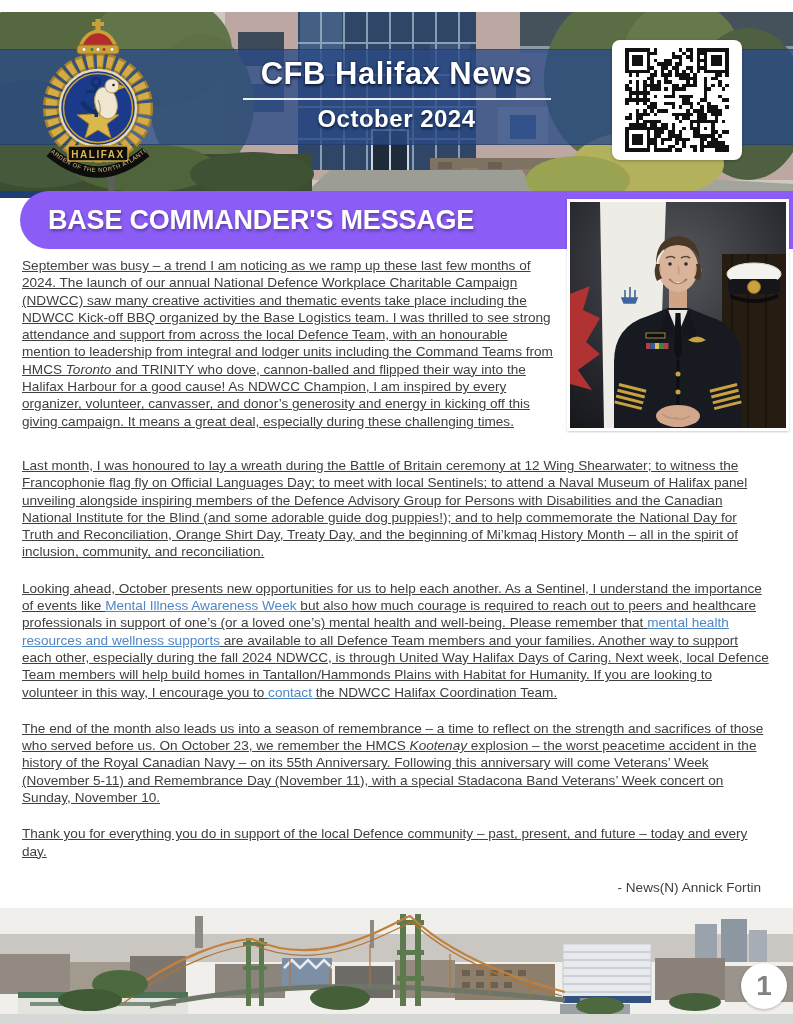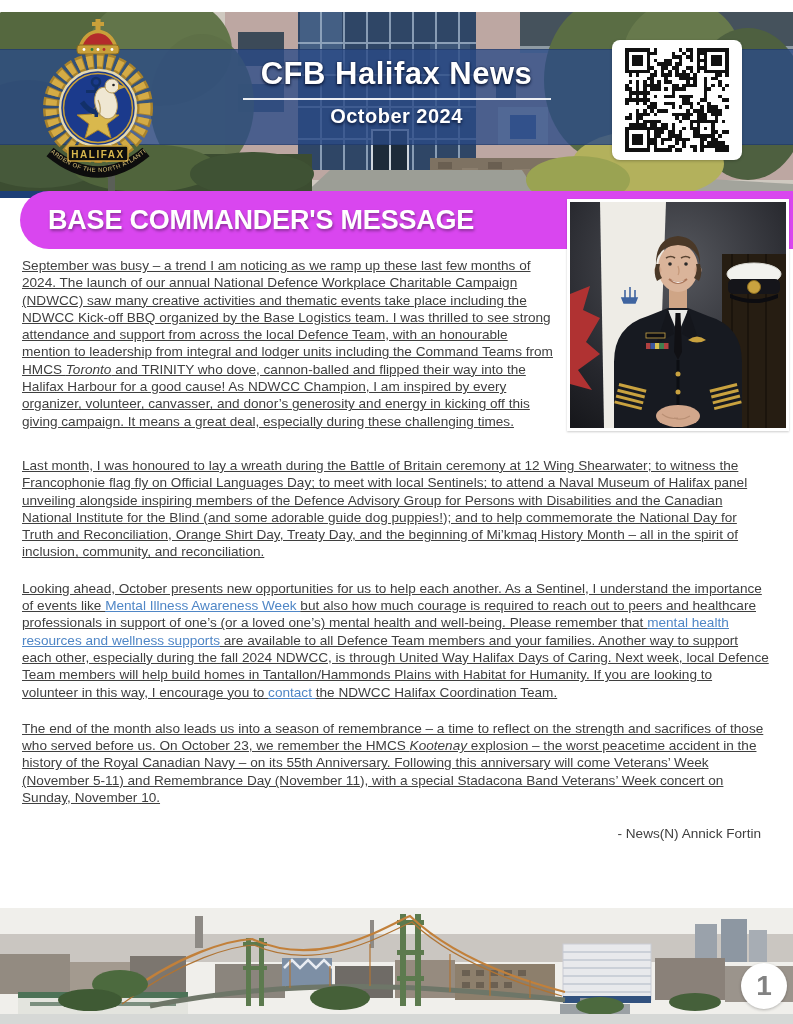--- a/index.html
+++ b/index.html
@@ -17,34 +17,34 @@
     background: rgba(42,74,134,0.78);
     box-shadow: 0 1px 0 rgba(20,40,80,.35) inset, 0 -1px 0 rgba(20,40,80,.35) inset;
     text-align:center; padding-top:7px;
   }
   .m-title {
     color:#fff; font-size:31px; font-weight:bold; letter-spacing:.5px;
     text-shadow: 0 2px 3px rgba(8,20,50,.85), 0 0 2px rgba(8,20,50,.9);
   }
   .m-divider { width:308px; height:2px; background:rgba(255,255,255,.9); margin:6px auto 5px; }
   .m-date {
-    color:#fff; font-size:20px; font-weight:bold; letter-spacing:.5px;
+    color:#fff; font-size:24px; font-weight:bold; letter-spacing:.5px;
     text-shadow: 0 2px 3px rgba(8,20,50,.85);
   }
   .m-strip { position:absolute; left:0; bottom:0; width:793px; height:7px; background:#1d3f76; }
   .crest { position:absolute; left:36px; top:4px; width:124px; height:180px; }
   .qr-card {
     position:absolute; left:612px; top:28px; width:130px; height:120px;
     background:#fff; border-radius:8px; display:flex; align-items:center; justify-content:center;
     box-shadow: 0 1px 3px rgba(0,0,0,.25);
   }
   
   .banner {
     position:absolute; left:20px; top:191px; width:773px; height:58px;
-    background:#d946ef; border-radius:29px 0 0 29px;
+    background:#8b5cf6; border-radius:29px 0 0 29px;
   }
   .banner h1 {
     color:#fff; font-size:27px; font-weight:bold; letter-spacing:-.2px;
     line-height:58px; padding-left:28px;
     text-shadow: 1px 2px 3px rgba(0,0,0,.35);
   }
   
   .portrait {
     position:absolute; left:567px; top:199px; width:222px; height:232px;
     background:#fff; padding:3px; box-shadow:0 1px 2px rgba(0,0,0,.2);
@@ -718,20 +718,21 @@
       <path d="M99 77 Q108 85 117 77" stroke="#a9755a" stroke-width="1.8" fill="none"></path>
       <path d="M101 78 Q108 82 115 78 Q108 84 101 78 Z" fill="#fdfdfb"></path>
     </svg>
   </div>
 
   <main class="content">
     <p class="p1"><span>September was busy – a trend I am noticing as we ramp up these last few months of 2024. The launch of our annual National Defence Workplace Charitable Campaign (NDWCC) saw many creative activities and thematic events take place including the NDWCC Kick-off BBQ organized by the Base Logistics team. I was thrilled to see strong attendance and support from across the local Defence Team, with an honourable mention to leadership from integral and lodger units including the Command Teams from HMCS </span><em>Toronto</em><span> and TRINITY who dove, cannon-balled and flipped their way into the Halifax Harbour for a good cause! As NDWCC Champion, I am inspired by every organizer, volunteer, canvasser, and donor’s generosity and energy in kicking off this giving campaign. It means a great deal, especially during these challenging times.</span></p>
     <p><span>Last month, I was honoured to lay a wreath during the Battle of Britain ceremony at 12 Wing Shearwater; to witness the Francophonie flag fly on Official Languages Day; to meet with local Sentinels; to attend  a Naval Museum of Halifax panel unveiling alongside inspiring members of the Defence Advisory Group for Persons with Disabilities and the Canadian National Institute for the Blind (and some adorable guide dog puppies!); and to help commemorate the National Day for Truth and Reconciliation, Orange Shirt Day, Treaty Day, and the beginning of Mi’kmaq History Month – all in the spirit of inclusion, community, and reconciliation.</span></p>
     <p><span>Looking ahead, October presents new opportunities for us to help each another. As a Sentinel, I understand the importance of events like  </span><a href="#" class="inline-link">Mental Illness Awareness Week </a><span>but also how much courage is required to reach out to peers and healthcare professionals in support of one’s (or a loved one’s) mental health and well-being. Please remember that </span><a href="#" class="inline-link">mental health resources and wellness supports</a><span> are available to all Defence Team members and your families. Another way to support each other, especially during the fall 2024 NDWCC, is through United Way Halifax Days of Caring. Next week, local Defence Team members will help build homes in Tantallon/Hammonds Plains with Habitat for Humanity. If you are looking to volunteer in this way, I encourage you to </span><a href="#" class="inline-link">contact </a><span>the NDWCC Halifax Coordination Team.</span></p>
     <p><span>The end of the month also leads us into a season of remembrance – a time to reflect on the strength and sacrifices of those who served before us. On October 23, we remember the HMCS </span><em>Kootenay</em><span> explosion – the worst peacetime accident in the history of the Royal Canadian Navy – on its 55th Anniversary. Following this anniversary will come Veterans’ Week (November 5-11) and Remembrance Day (November 11), with a special Stadacona Band Veterans’ Week concert on Sunday, November 10.</span></p>
+    <p><span>Thank you for everything you do in support of the local Defence community – past, present, and future – today and every day.</span></p>
     <div class="signature">- News(N) Annick Fortin</div>
   </main>
 
   <footer class="cityscape">
     <svg width="793" height="116" viewBox="0 0 793 116" preserveAspectRatio="none">
       <rect width="793" height="116" fill="#f0efeb"></rect>
       <rect y="26" width="793" height="28" fill="#cac6c1"></rect>
       <rect x="195" y="8" width="8" height="32" fill="#8e8a85"></rect>
       <rect x="370" y="12" width="4" height="28" fill="#8e8a85"></rect>
       <rect x="695" y="16" width="22" height="38" fill="#9aa2ab"></rect>

